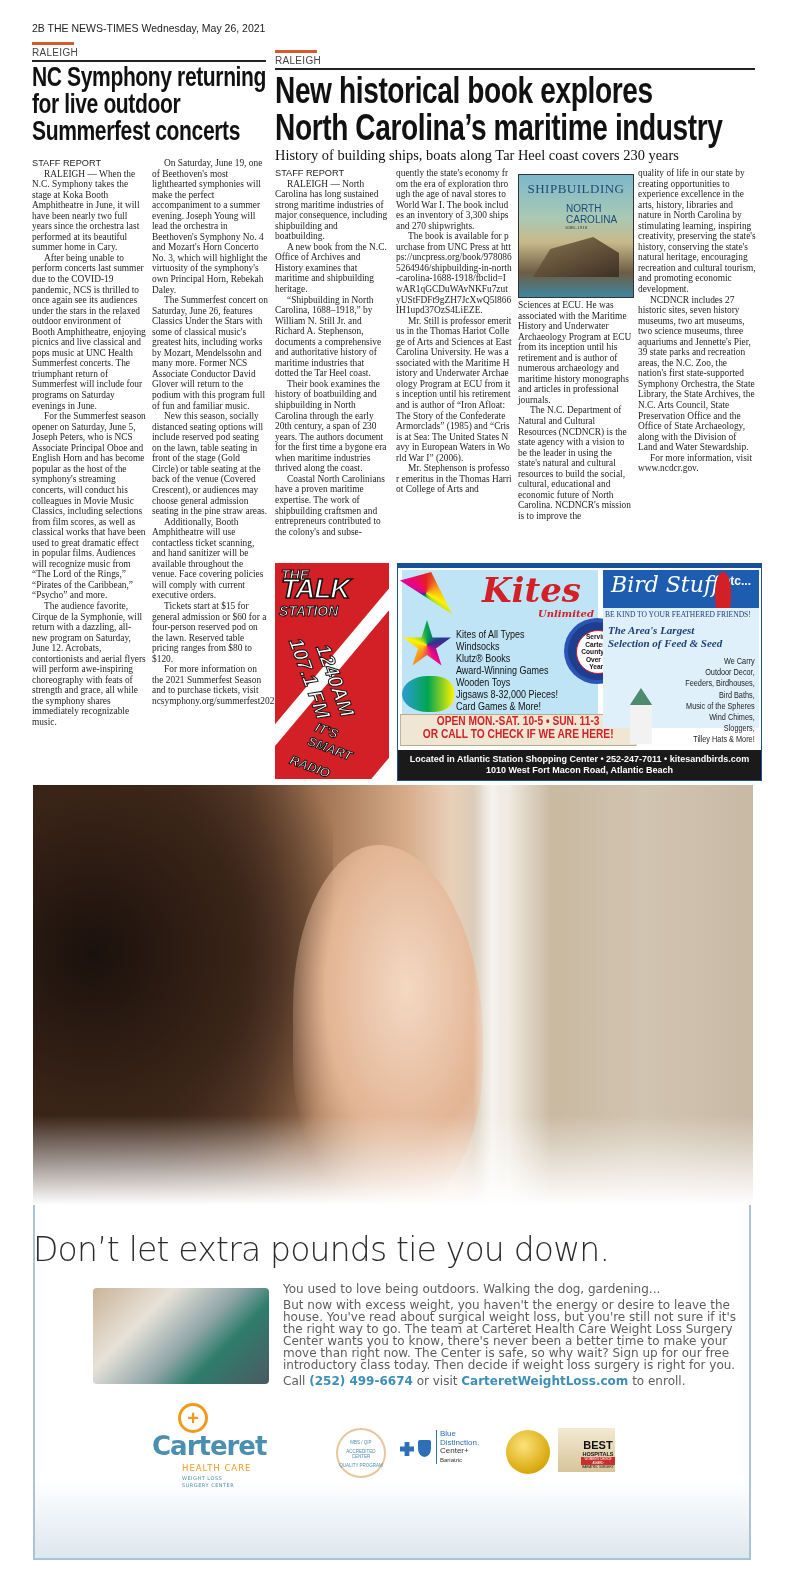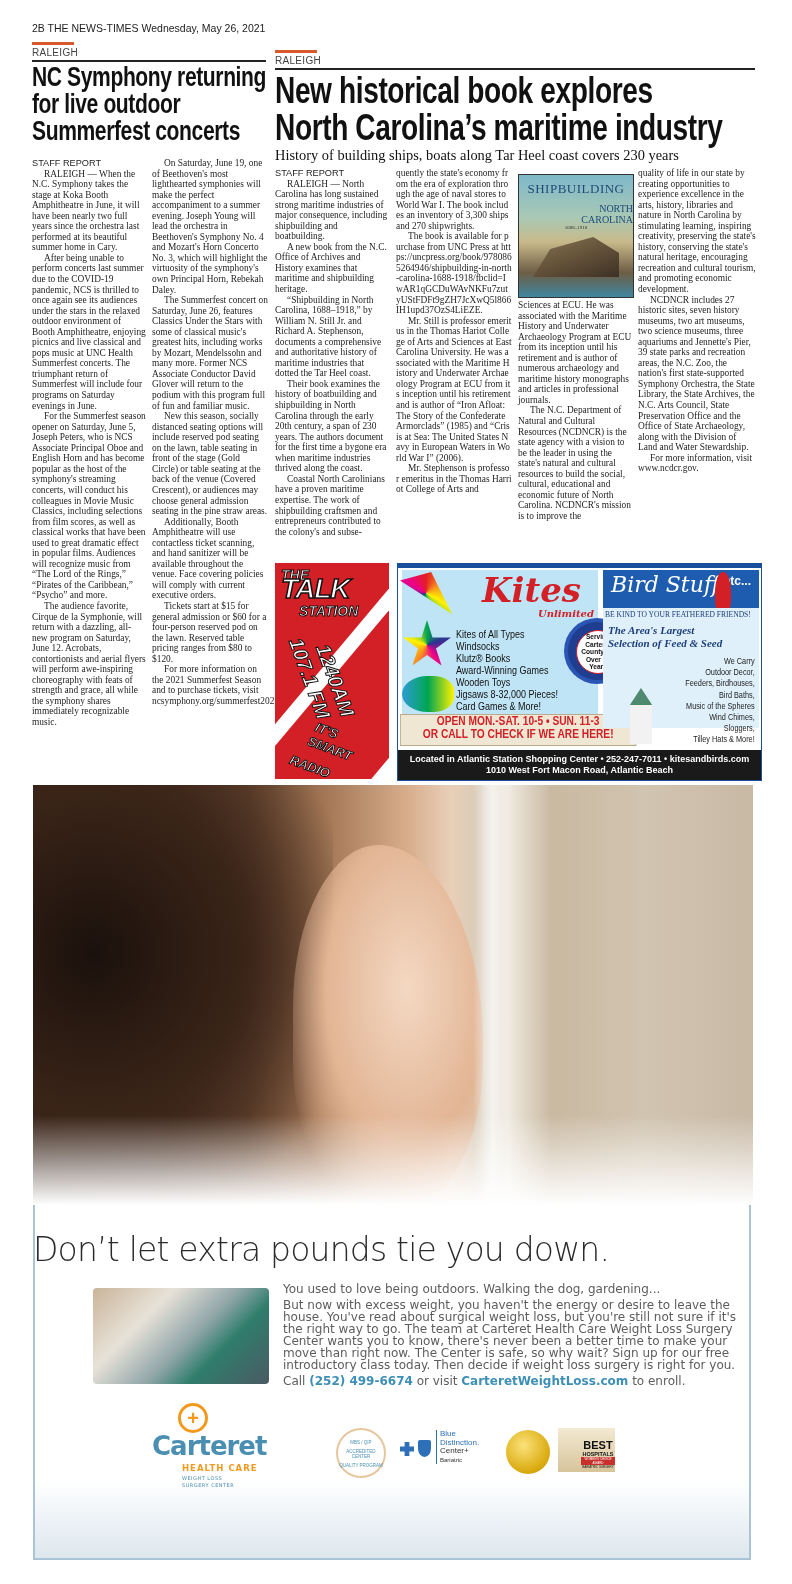--- a/index.html
+++ b/index.html
@@ -98,40 +98,40 @@
   <p>Coastal North Carolinians have a proven maritime expertise. The work of shipbuilding craftsmen and entrepreneurs contributed to the colony's and subse-</p>
 </div>
 <div class="abs col" style="left:396px;top:168px;width:116px;word-break:break-all;">
   <p style="text-indent:0">quently the state's economy from the era of exploration through the age of naval stores to World War I. The book includes an inventory of 3,300 ships and 270 shipwrights.</p>
   <p>The book is available for purchase from UNC Press at https://uncpress.org/book/9780865264946/shipbuilding-in-north-carolina-1688-1918/fbclid=IwAR1qGCDuWAvNKFu7zutyUStFDFt9gZH7JcXwQ5l866IH1upd37OzS4LiEZE.</p>
   <p>Mr. Still is professor emeritus in the Thomas Hariot College of Arts and Sciences at East Carolina University. He was associated with the Maritime History and Underwater Archaeology Program at ECU from its inception until his retirement and is author of “Iron Afloat: The Story of the Confederate Armorclads” (1985) and “Crisis at Sea: The United States Navy in European Waters in World War I” (2006).</p>
   <p>Mr. Stephenson is professor emeritus in the Thomas Harriot College of Arts and</p>
 </div>
 <div class="abs" style="left:518px;top:174px;width:114px;height:122px;background:linear-gradient(180deg,#7fb8c9 0%,#a9c9b4 35%,#c8b98a 55%,#6d5d45 80%,#3f86a0 100%);border:1px solid #333;overflow:hidden;">
   <div style="text-align:center;font-family:'Liberation Serif',serif;font-size:13px;color:#1b4a7a;margin-top:6px;letter-spacing:.5px;">SHIPBUILDING</div>
-  <div style="text-align:right;font-family:Liberation Serif, serif;font-size:10px;color:#1b4a7a;margin-top:6px;margin-left:47px;">NORTH CAROLINA</div>
+  <div style="text-align:left;font-family:Liberation Sans, sans-serif;font-size:10px;color:#1b4a7a;margin-top:6px;margin-left:47px;">NORTH CAROLINA</div>
   <div style="text-align:center;font-size:5px;color:#333;">1688–1918</div>
   <div style="position:absolute;left:14px;top:62px;width:86px;height:40px;background:linear-gradient(160deg,#8a7450,#3e3124);clip-path:polygon(0 100%,20% 30%,70% 0,100% 40%,100% 100%);"></div>
 </div>
 <div class="abs col" style="left:518px;top:300px;width:116px;">
   <p style="text-indent:0">Sciences at ECU. He was associated with the Maritime History and Underwater Archaeology Program at ECU from its inception until his retirement and is author of numerous archaeology and maritime history monographs and articles in professional journals.</p>
   <p>The N.C. Department of Natural and Cultural Resources (NCDNCR) is the state agency with a vision to be the leader in using the state's natural and cultural resources to build the social, cultural, educational and economic future of North Carolina. NCDNCR's mission is to improve the</p>
 </div>
 <div class="abs col" style="left:638px;top:168px;width:118px;">
   <p style="text-indent:0">quality of life in our state by creating opportunities to experience excellence in the arts, history, libraries and nature in North Carolina by stimulating learning, inspiring creativity, preserving the state's history, conserving the state's natural heritage, encouraging recreation and cultural tourism, and promoting economic development.</p>
   <p>NCDNCR includes 27 historic sites, seven history museums, two art museums, two science museums, three aquariums and Jennette's Pier, 39 state parks and recreation areas, the N.C. Zoo, the nation's first state-supported Symphony Orchestra, the State Library, the State Archives, the N.C. Arts Council, State Preservation Office and the Office of State Archaeology, along with the Division of Land and Water Stewardship.</p>
   <p>For more information, visit www.ncdcr.gov.</p>
 </div>
 
 <div class="abs talk">
   <div class="stripe" style="left:20px;top:-20px;"></div>
   <div class="stripe" style="left:95px;top:60px;"></div>
   <div class="abs t1" style="left:6px;top:4px;font-size:14px;">THE</div>
   <div class="abs t1" style="left:6px;top:10px;font-size:28px;color:#fff;-webkit-text-stroke:1.5px #111;letter-spacing:-1px;">TALK</div>
-  <div class="abs t1" style="left:24px;top:40px;font-size:14px;">STATION</div>
+  <div class="abs t1" style="left:4px;top:40px;font-size:14px;">STATION</div>
   <div class="abs t1" style="left:-8px;top:104px;font-size:20px;color:#fff;-webkit-text-stroke:1px #111;transform:rotate(70deg);">107.1 FM</div>
   <div class="abs t1" style="left:22px;top:106px;font-size:20px;color:#fff;-webkit-text-stroke:1px #111;transform:rotate(70deg);">1240AM</div>
   <div class="abs t1" style="left:40px;top:160px;font-size:13px;transform:rotate(20deg);">IT'S</div>
   <div class="abs t1" style="left:32px;top:178px;font-size:13px;transform:rotate(20deg);">SMART</div>
   <div class="abs t1" style="left:14px;top:196px;font-size:13px;transform:rotate(20deg);">RADIO</div>
 </div>
 
 <div class="abs kites">
   <div class="kites-top"></div>
   <div class="kites-panel"></div>
@@ -196,21 +196,21 @@
 <div class="abs class-photo"></div>
 <div class="abs ad-copy">
   <p>You used to love being outdoors. Walking the dog, gardening...</p>
   <p>But now with excess weight, you haven't the energy or desire to leave the house. You've read about surgical weight loss, but you're still not sure if it's the right way to go. The team at Carteret Health Care Weight Loss Surgery Center wants you to know, there's never been a better time to make your move than right now. The Center is safe, so why wait? Sign up for our free introductory class today. Then decide if weight loss surgery is right for you.</p>
   <p><span>Call </span><span class="hl">(252) 499-6674</span><span> or visit </span><span class="hl">CarteretWeightLoss.com</span><span> to enroll.</span></p>
 </div>
 
 <div class="abs logo-c">
   <div style="position:absolute;left:26px;top:0;width:30px;height:30px;border-radius:50%;border:3px solid #f39a1e;box-sizing:border-box;display:flex;align-items:center;justify-content:center;color:#f39a1e;font-weight:bold;font-size:20px;font-family:'Liberation Sans',sans-serif;line-height:1;">+</div>
   <div style="position:absolute;left:0;top:28px;font-family:'DejaVu Sans',sans-serif;font-weight:bold;font-size:26px;color:#4a8fb1;letter-spacing:-1px;">Carteret</div>
-  <div style="position:absolute;left:30px;top:60px;font-family:'DejaVu Sans',sans-serif;font-weight:bold;font-size:8.5px;color:#f39a1e;letter-spacing:1px;">HEALTH CARE</div>
+  <div style="position:absolute;left:30px;top:60px;font-family:'DejaVu Sans',sans-serif;font-weight:normal;font-size:8.5px;color:#f39a1e;letter-spacing:1px;">HEALTH CARE</div>
   <div style="position:absolute;left:30px;top:72px;font-family:'DejaVu Sans',sans-serif;font-size:5px;color:#4a8fb1;letter-spacing:.5px;">WEIGHT LOSS</div>
   <div style="position:absolute;left:30px;top:79px;font-family:'DejaVu Sans',sans-serif;font-size:5px;color:#4a8fb1;letter-spacing:.5px;">SURGERY CENTER</div>
 </div>
 
 <div class="abs" style="left:336px;top:1428px;width:270px;height:52px;">
   <div class="badge" style="left:0;top:0;width:50px;height:50px;border-radius:50%;border:2px solid #e6c79d;box-sizing:border-box;text-align:center;font-family:'Liberation Sans',sans-serif;font-size:4.5px;color:#4a8fb1;padding-top:10px;">
     <div>MBS / QIP</div>
     <div style="margin-top:4px;">ACCREDITED CENTER</div>
     <div style="margin-top:4px;">QUALITY PROGRAM</div>
   </div>

